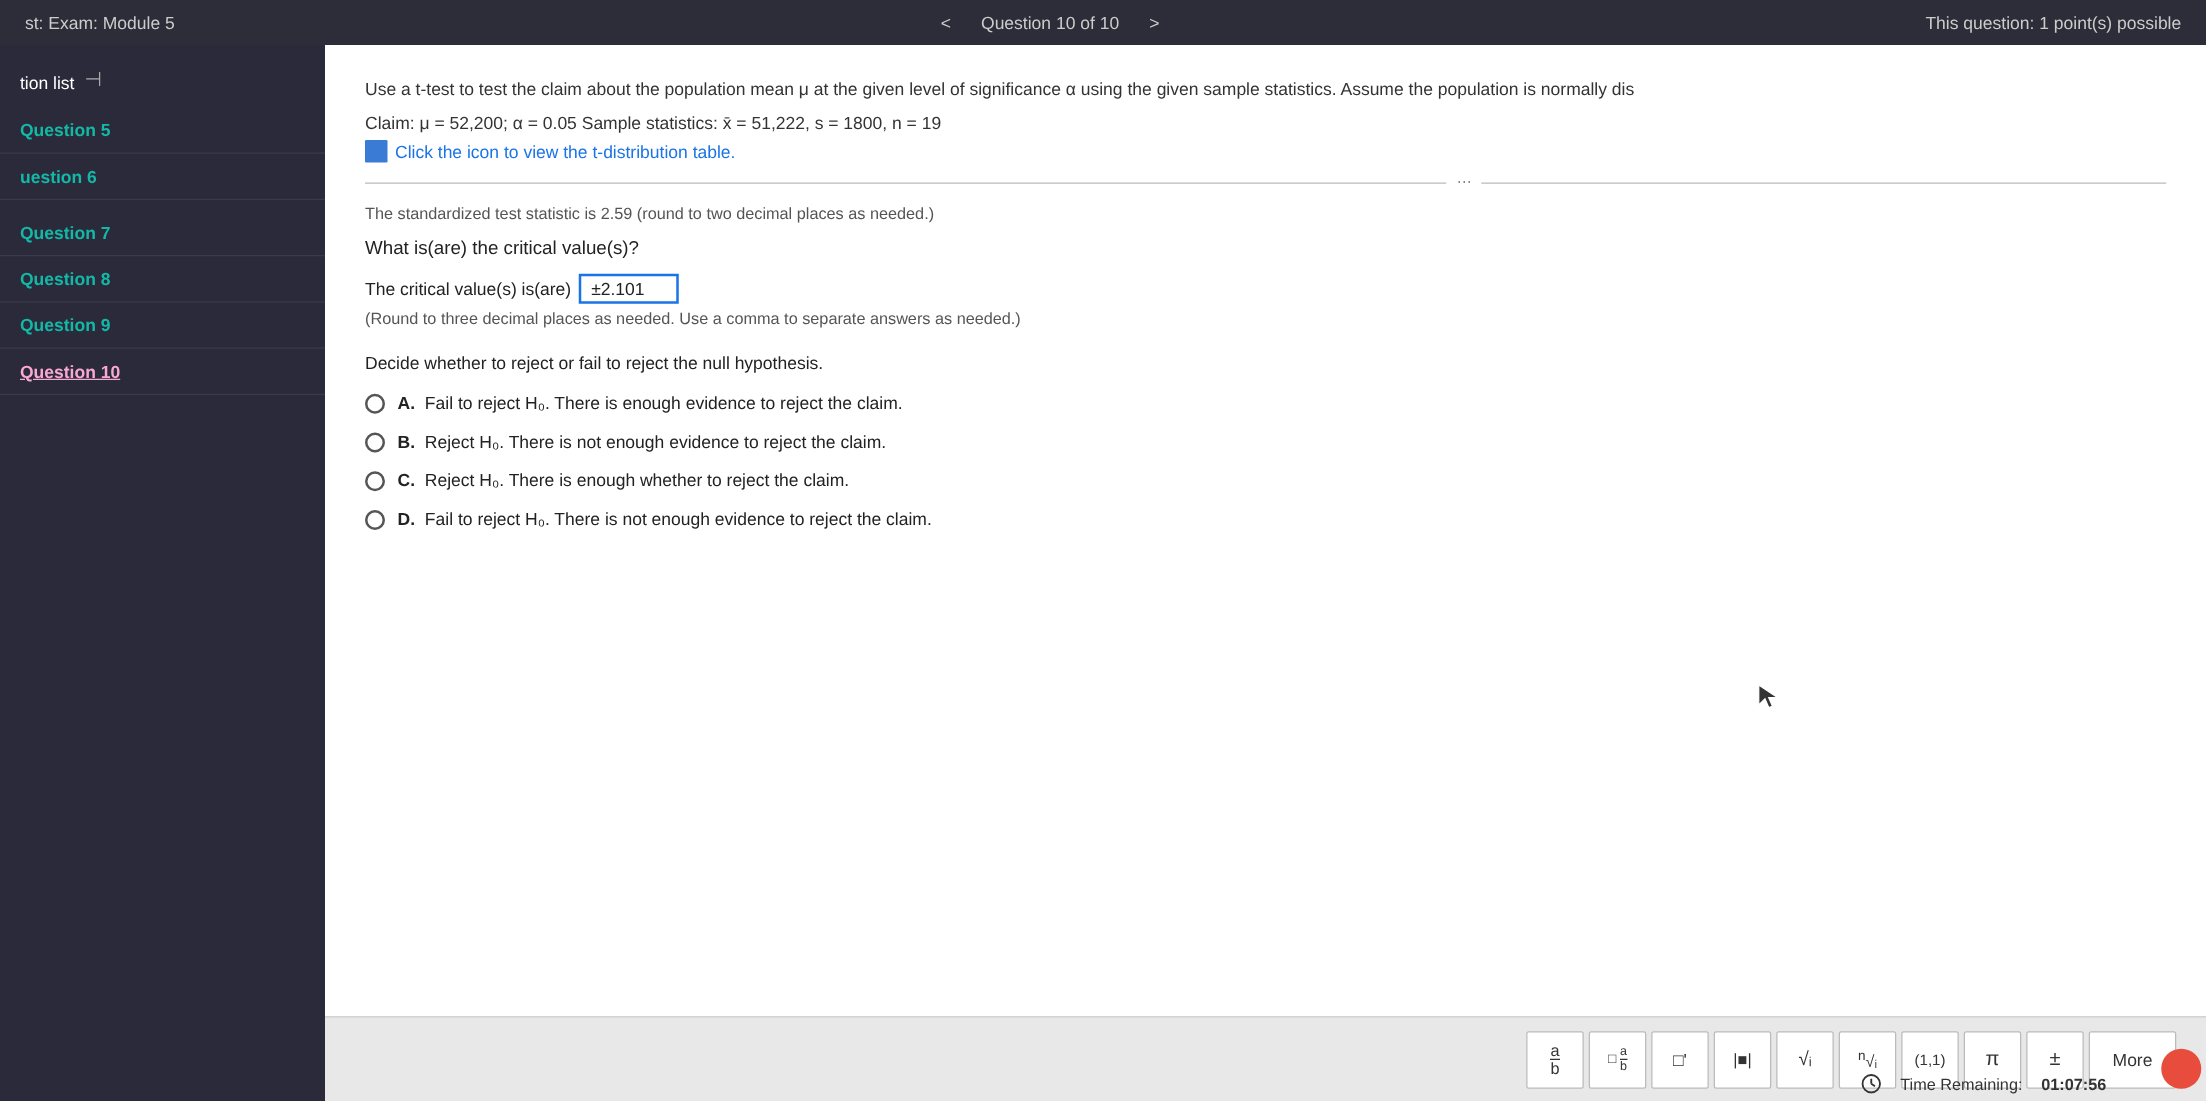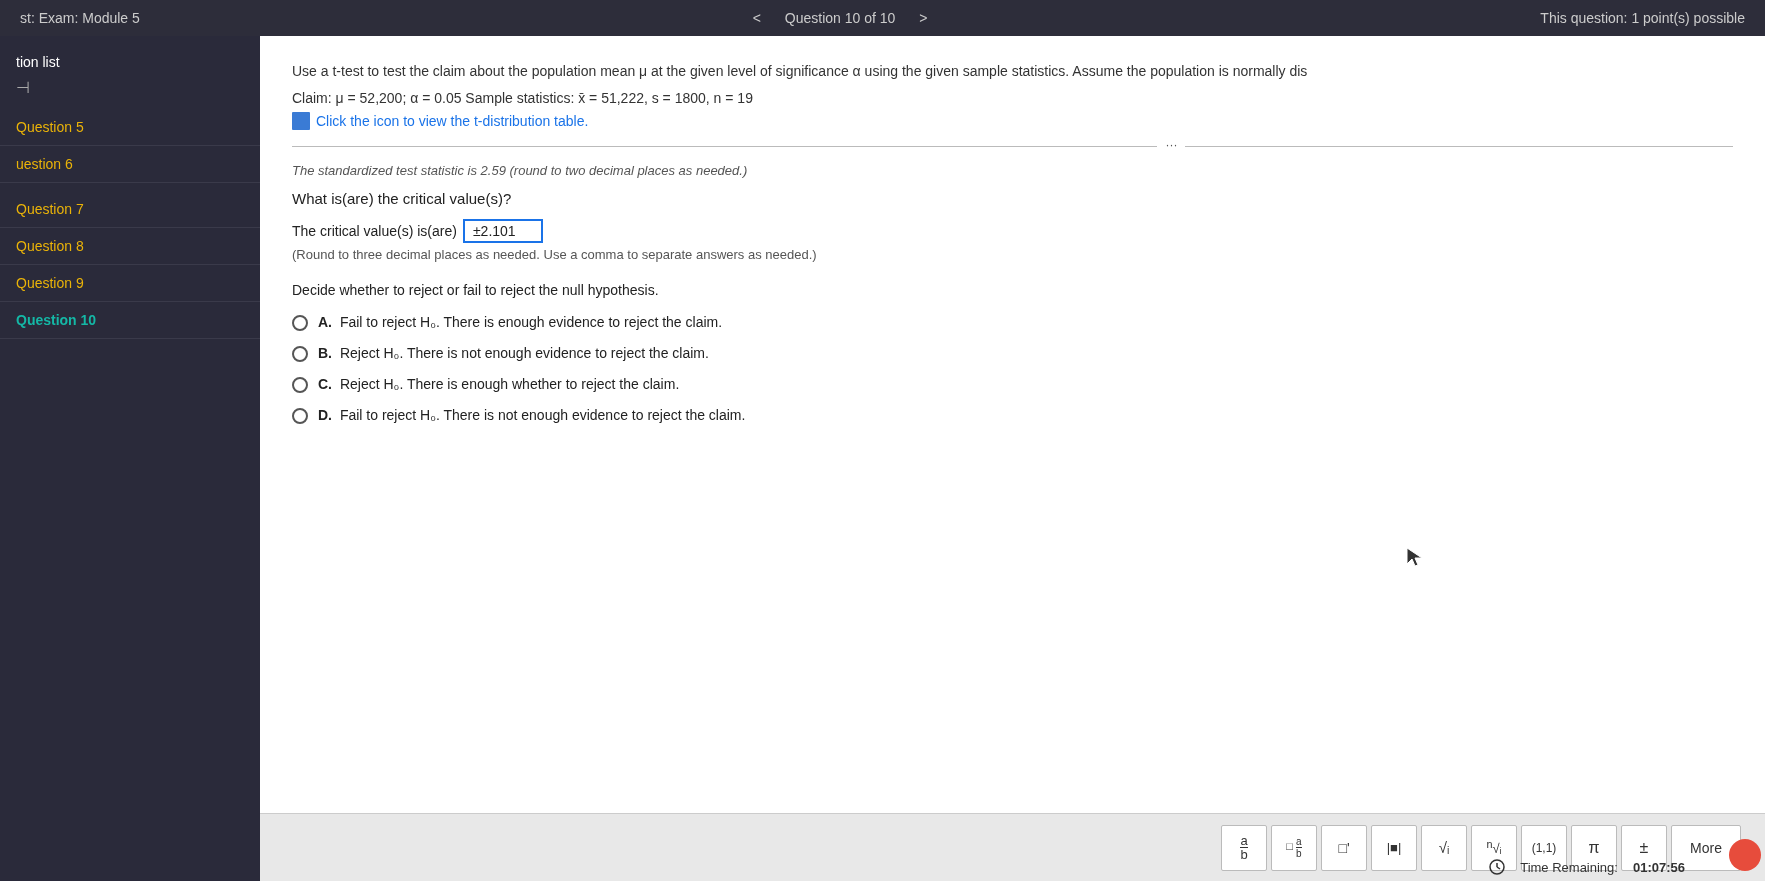--- a/index.html
+++ b/index.html
@@ -41,37 +41,37 @@
       padding: 10px 0;
       flex-shrink: 0;
       overflow-y: auto;
     }
 
     .sidebar-title {
       padding: 8px 16px 12px 16px;
       font-size: 14px;
       color: #fff;
       display: flex;
-      align-items: flex-start;
+      align-items: flex-end;
       gap: 8px;
-      flex-direction: column;
     }
 
     .sidebar-collapse-icon {
       cursor: pointer;
       font-size: 16px;
       color: #aaa;
     }
 
     .sidebar-item {
       padding: 10px 16px;
       font-size: 14px;
-      color: #eab308;
+      color: #14b8a6;
       cursor: pointer;
       border-bottom: 1px solid #3a3a4a;
+      font-weight: bold;
     }
 
     .sidebar-item.active {
       color: #fff;
       font-weight: bold;
     }
 
     .content-area {
       flex: 1;
       background: #f0f0f0;
@@ -107,21 +107,20 @@
       font-size: 14px;
       color: #1a73e8;
       cursor: pointer;
       margin-bottom: 16px;
     }
 
     .partial-text {
       font-size: 13px;
       color: #555;
       margin-bottom: 12px;
-      font-style: italic;
     }
 
     .critical-question {
       font-size: 15px;
       color: #222;
       font-weight: 500;
       margin-bottom: 12px;
     }
 
     .critical-answer {
@@ -261,21 +260,21 @@
     </div>
     <div class="sidebar-item" style="margin-top:8px;">
       <span>Question 7</span>
     </div>
     <div class="sidebar-item">
       <span>Question 8</span>
     </div>
     <div class="sidebar-item">
       <span>Question 9</span>
     </div>
-    <div class="sidebar-item active" style="color:#14b8a6;">
+    <div class="sidebar-item active" style="color:#f9a8d4;text-decoration:underline;">
       <span>Question 10</span>
     </div>
   </div>
 
   <div class="content-area">
     <div class="question-container">
 
       <p class="question-header">Use a t-test to test the claim about the population mean μ at the given level of significance α using the given sample statistics. Assume the population is normally dis</p>
       <p class="question-claim">Claim: μ = 52,200; α = 0.05   Sample statistics: x̄ = 51,222, s = 1800, n = 19</p>
 

